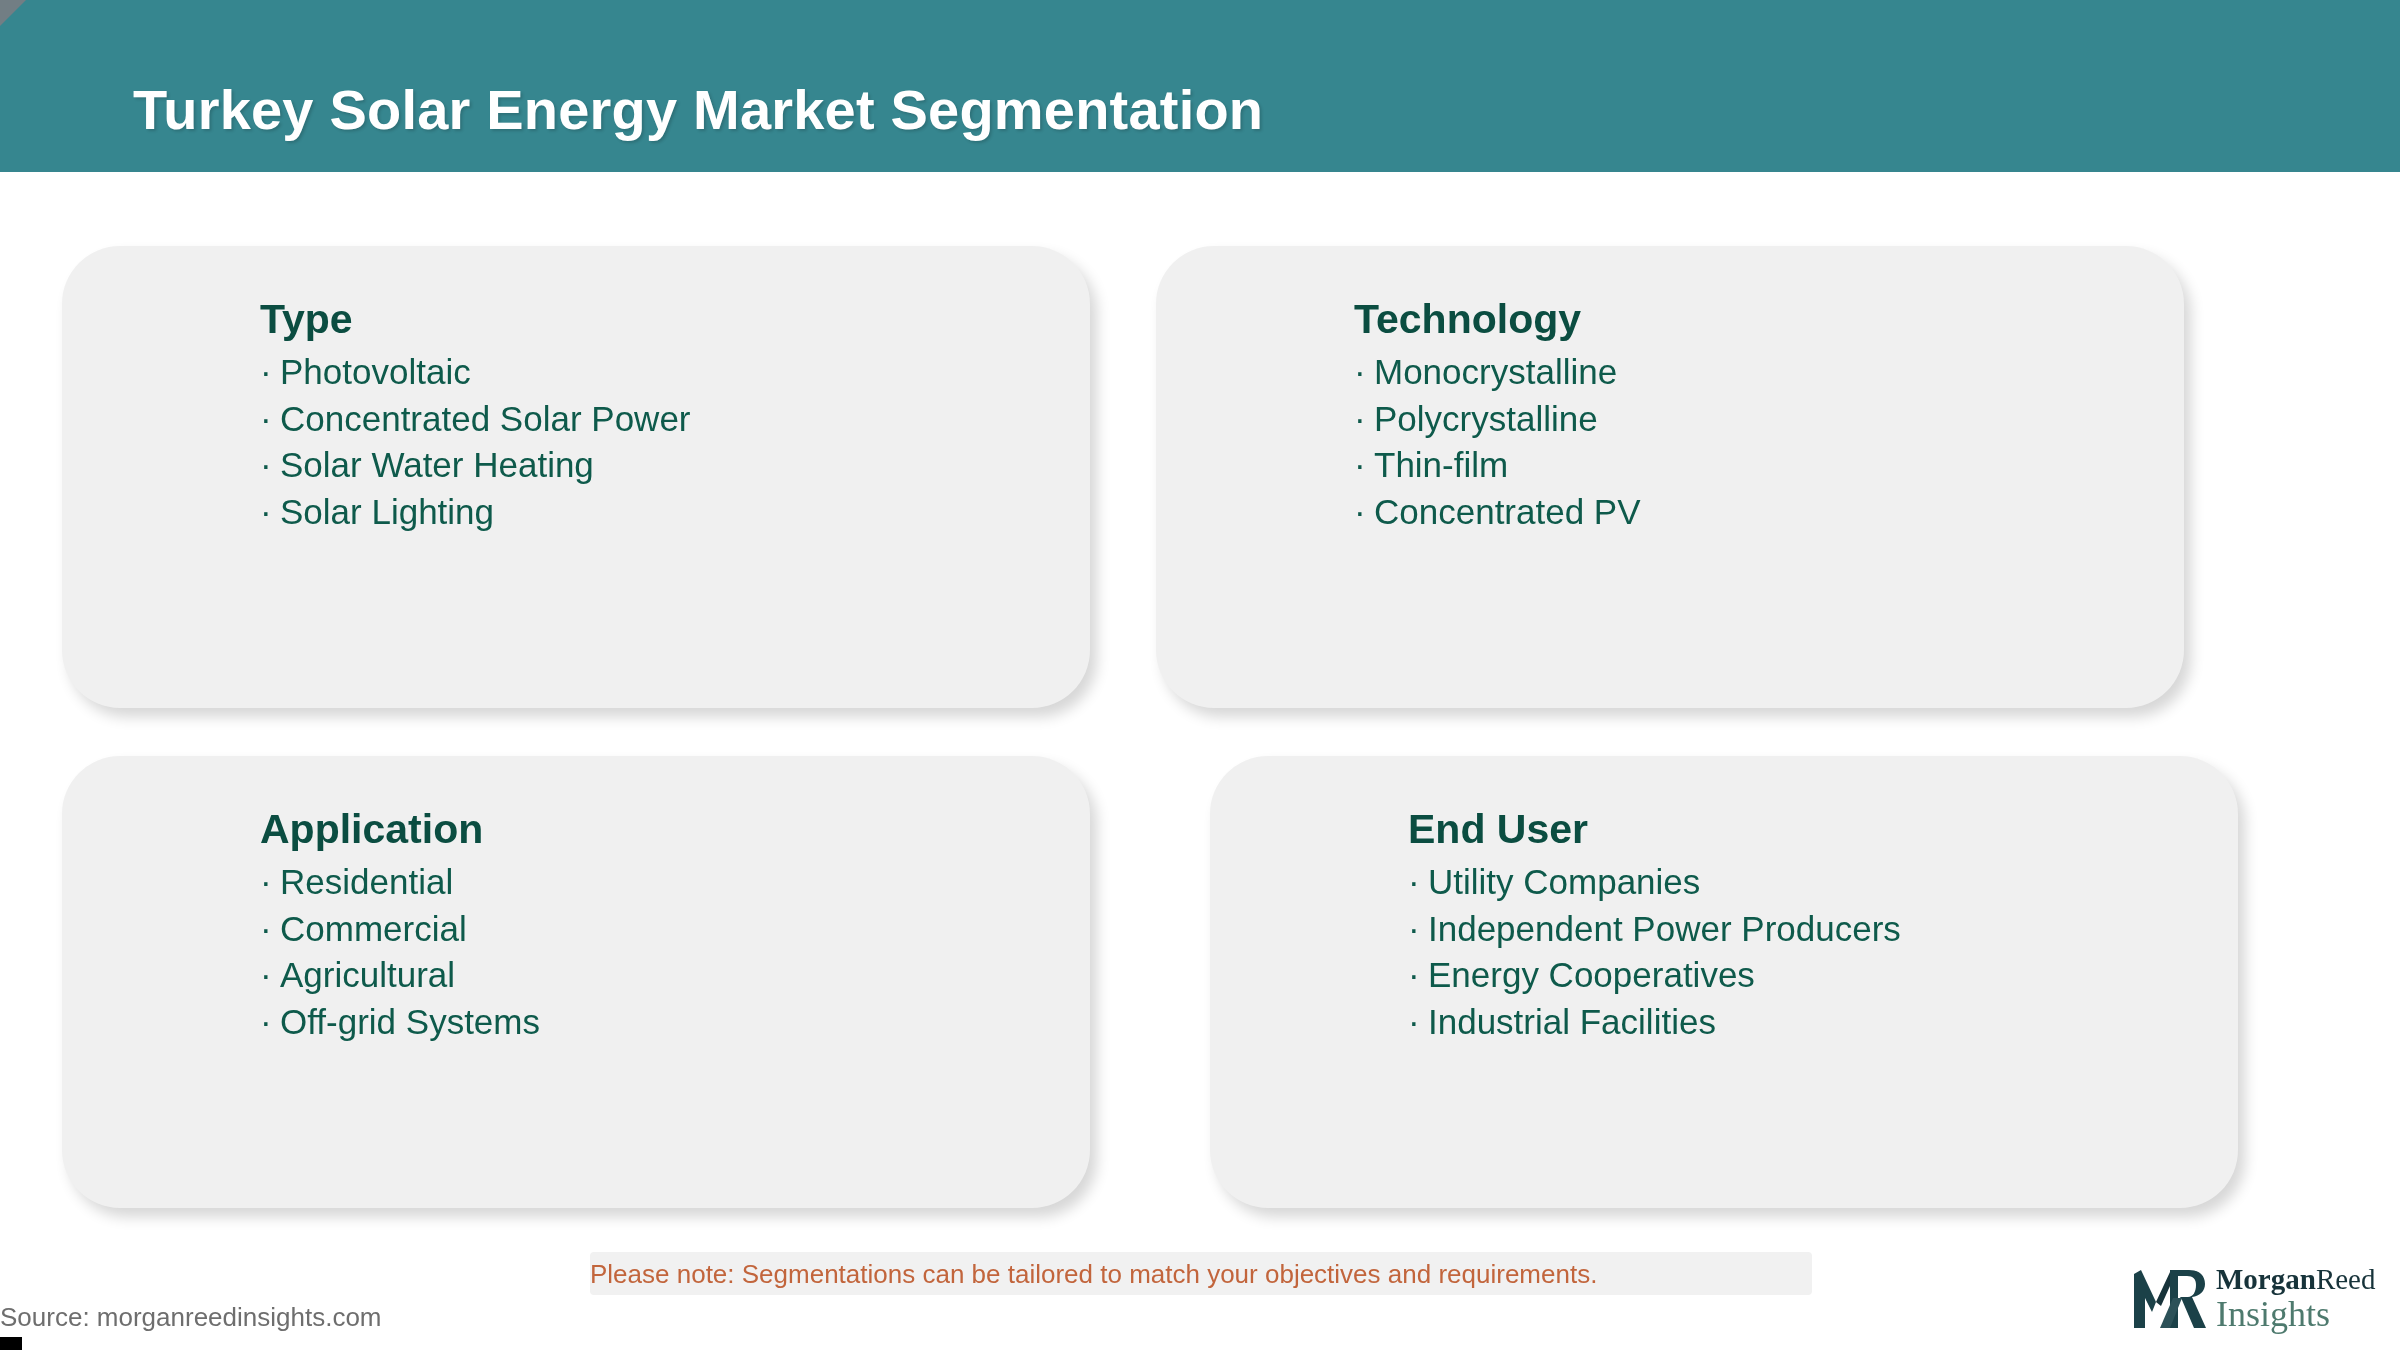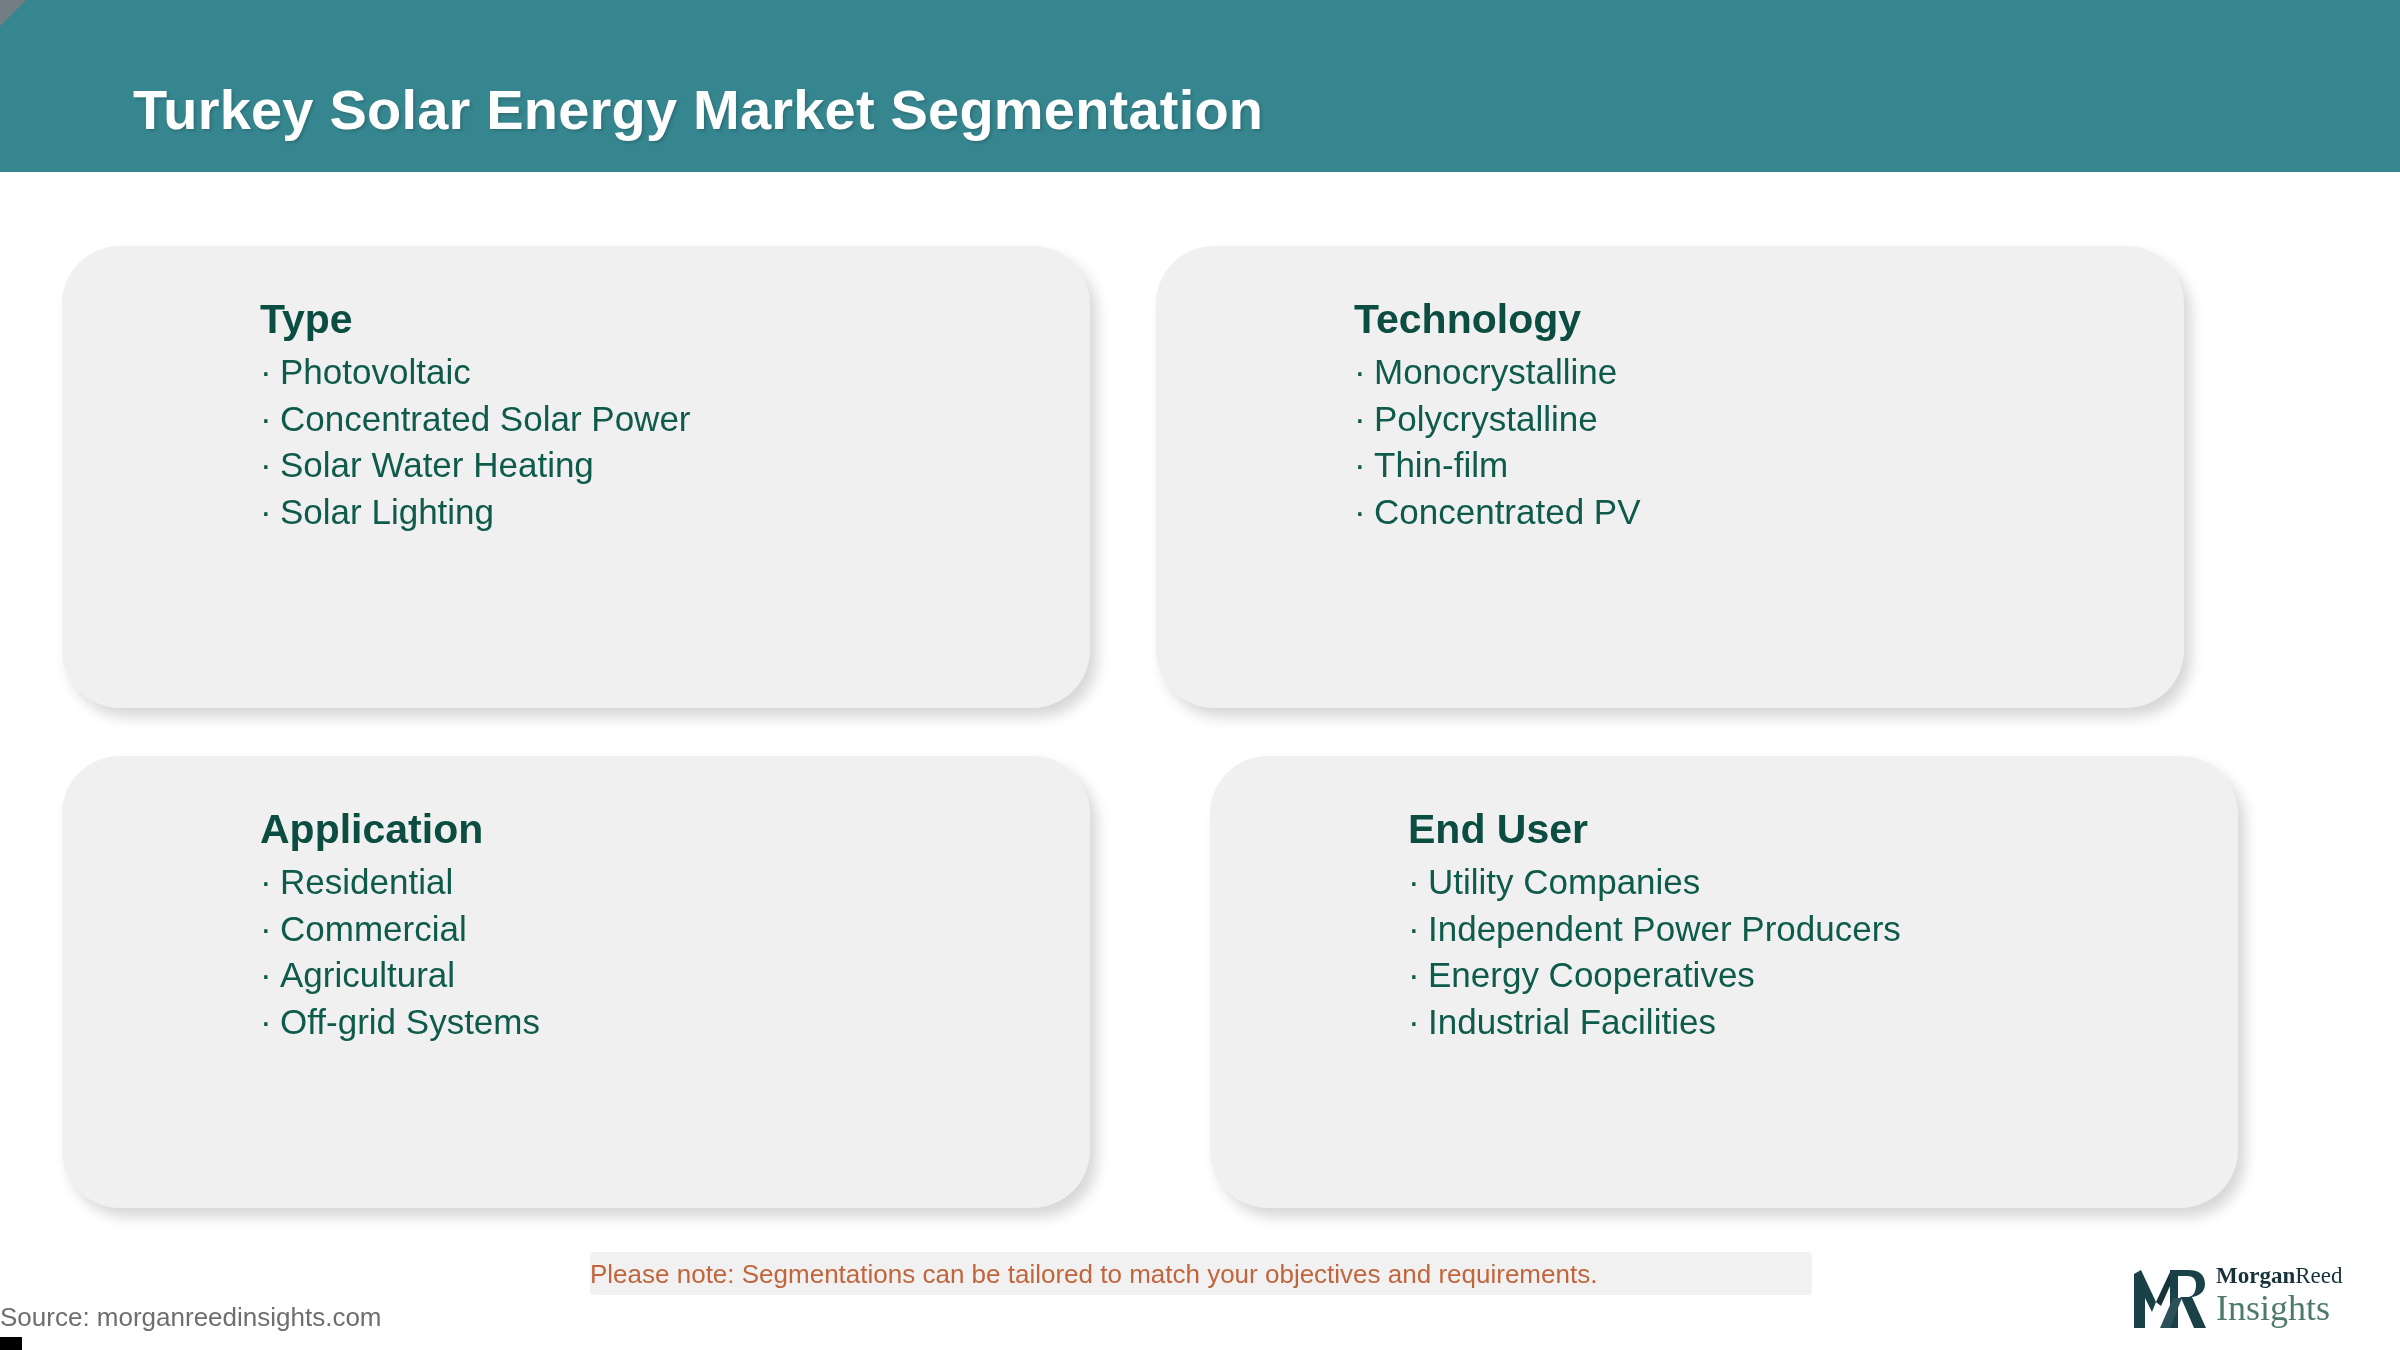--- a/index.html
+++ b/index.html
@@ -146,21 +146,21 @@
     width: 76px;
     height: 62px;
   }
   .logo-words {
     position: absolute;
     left: 84px;
     top: 2px;
   }
   .logo-line1 {
     font-family: "Liberation Serif", serif;
-    font-size: 23px;
+    font-size: 29px;
     line-height: 1.08;
     color: #17333A;
     white-space: nowrap;
   }
   .logo-line1 .bold { font-weight: bold; }
   .logo-line1 .light { font-weight: normal; }
   .logo-line2 {
     font-family: "Liberation Serif", serif;
     font-size: 36px;
     line-height: 1.08;

